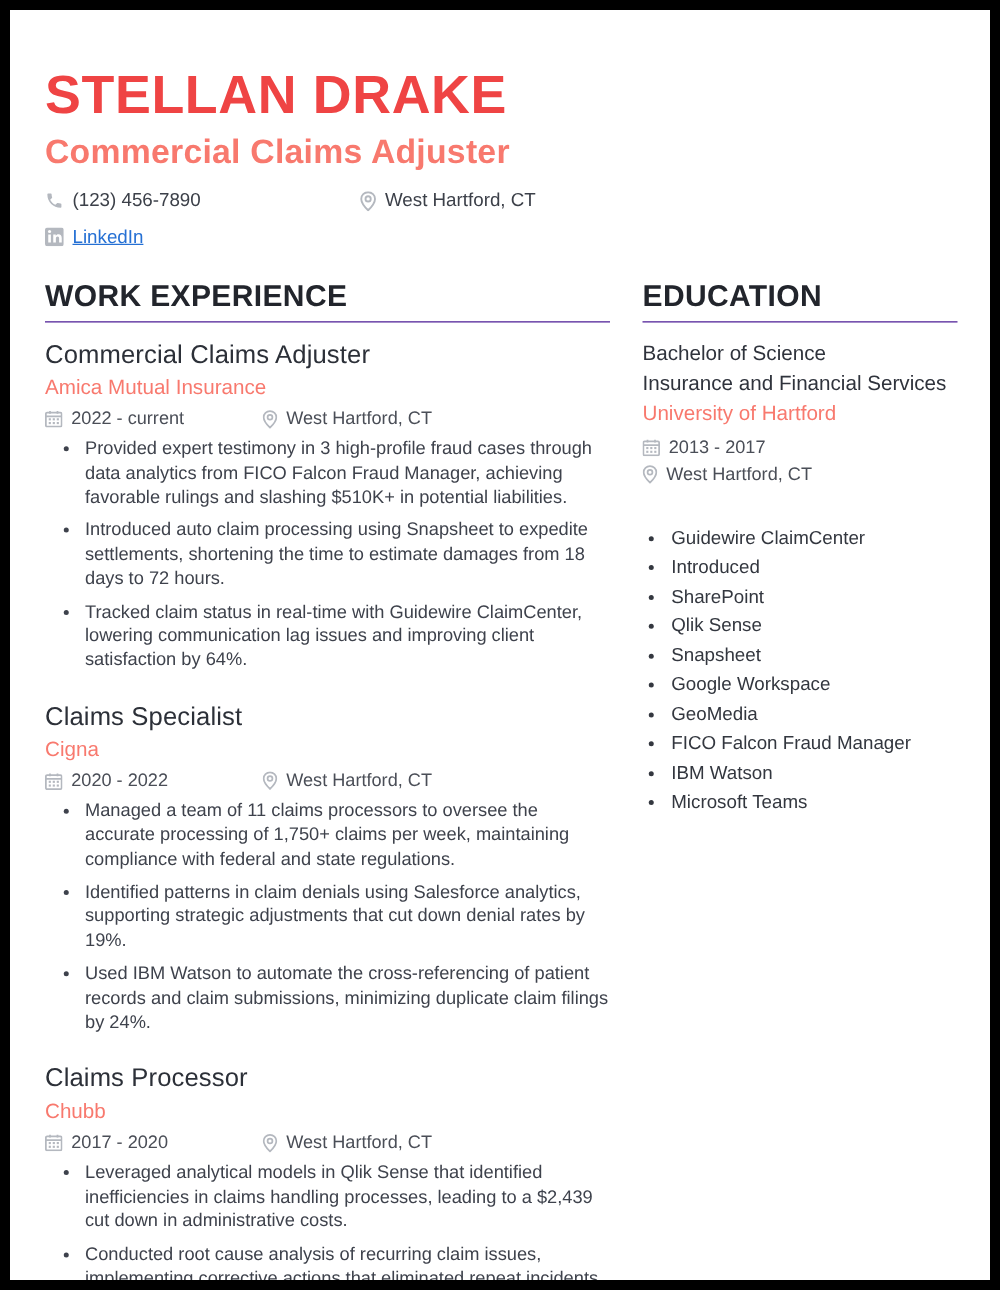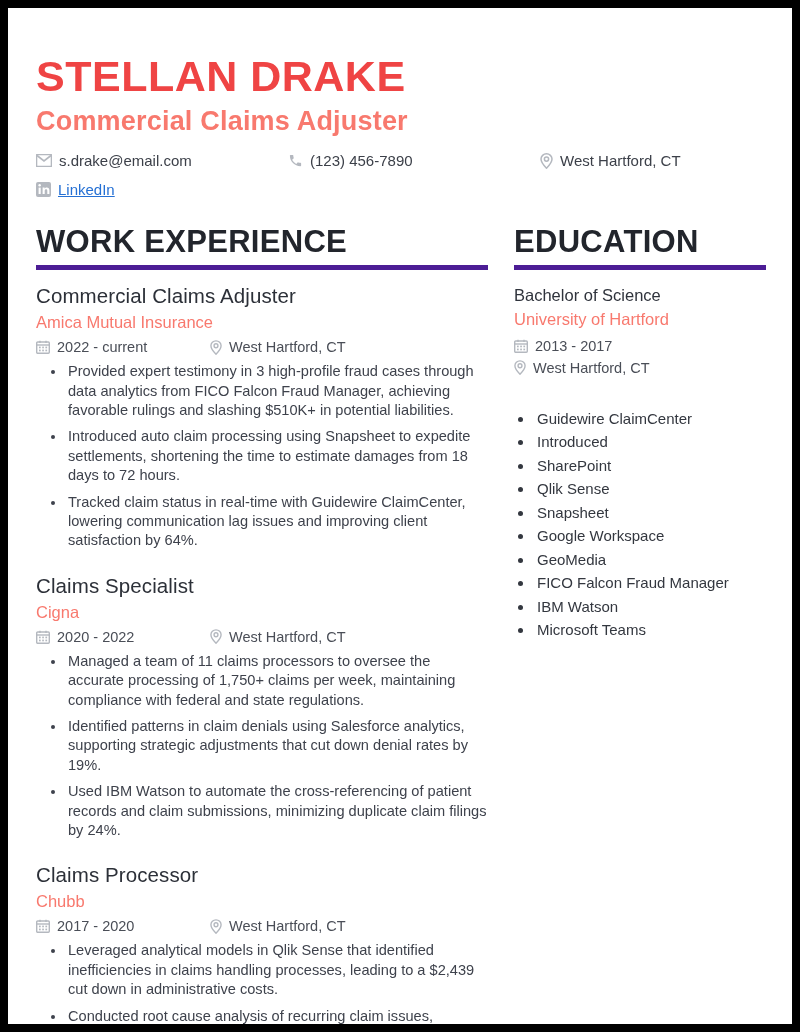--- a/index.html
+++ b/index.html
@@ -55,25 +55,25 @@
   
   .columns {
     display: flex;
     margin-top: 26px;
     gap: 26px;
   }
   .col-left  { width: 452px; flex: 0 0 452px; }
   .col-right { flex: 1; min-width: 0; }
   
   .section-heading {
-    font-size: 31px;
+    font-size: 24px;
     font-weight: 800;
     letter-spacing: 0.3px;
     color: #22252c;
-    border-bottom: 5px solid #4c1d95;
+    border-bottom: 1px solid #4c1d95;
     padding-bottom: 5px;
     margin-bottom: 14px;
   }
   .section + .section { margin-top: 34px; }
   
   .job { margin-bottom: 23px; }
   .job:last-child { margin-bottom: 0; }
   .job-title {
     font-size: 20.5px;
     font-weight: 400;
@@ -143,29 +143,20 @@
 </head>
 <body>
 
 <div class="page">
 
   <div>
     <div class="name">STELLAN DRAKE</div>
     <div class="headline">Commercial Claims Adjuster</div>
 
     <div class="contact-row">
-      <div class="contact-item">
-        <span class="icon">
-          <svg width="16" height="13" viewBox="0 0 16 13">
-              <rect x="0.5" y="0.5" width="15" height="12" rx="1" fill="none" stroke="#b4b8bf" stroke-width="1.6"></rect>
-              <path d="M1 1.5 L8 7 L15 1.5" fill="none" stroke="#b4b8bf" stroke-width="1.6"></path>
-            </svg>
-        </span>
-        <span>s.drake@email.com</span>
-      </div>
       <div class="contact-item">
         <span class="icon">
           <svg width="15" height="15" viewBox="0 0 24 24">
               <path d="M6.6 10.8c1.4 2.8 3.8 5.1 6.6 6.6l2.2-2.2c.3-.3.7-.4 1-.2 1.1.4 2.3.6 3.6.6.6 0 1 .4 1 1V20c0 .6-.4 1-1 1C10.6 21 3 13.4 3 4c0-.6.4-1 1-1h3.5c.6 0 1 .4 1 1 0 1.2.2 2.4.6 3.6.1.3 0 .7-.2 1l-2.3 2.2z" fill="#b4b8bf"></path>
             </svg>
         </span>
         <span>(123) 456-7890</span>
       </div>
       <div class="contact-item wide">
         <span class="icon">
@@ -316,20 +307,21 @@
         </div>
 
       </div>
     </div>
 
     <div class="col-right">
 
       <div class="section">
         <div class="section-heading">EDUCATION</div>
         <div class="edu-line">Bachelor of Science</div>
+        <div class="edu-line">Insurance and Financial Services</div>
         <div class="edu-school">University of Hartford</div>
         <div class="edu-meta">
           <span class="icon">
             <svg width="14" height="14" viewBox="0 0 14 14">
                 <rect x="0.7" y="2" width="12.6" height="11.3" rx="1" fill="none" stroke="#b4b8bf" stroke-width="1.4"></rect>
                 <line x1="0.7" y1="5" x2="13.3" y2="5" stroke="#b4b8bf" stroke-width="1.4"></line>
                 <line x1="4" y1="0.7" x2="4" y2="3" stroke="#b4b8bf" stroke-width="1.4"></line>
                 <line x1="10" y1="0.7" x2="10" y2="3" stroke="#b4b8bf" stroke-width="1.4"></line>
                 <g fill="#b4b8bf">
                   <rect x="3" y="6.6" width="1.7" height="1.7"></rect>

